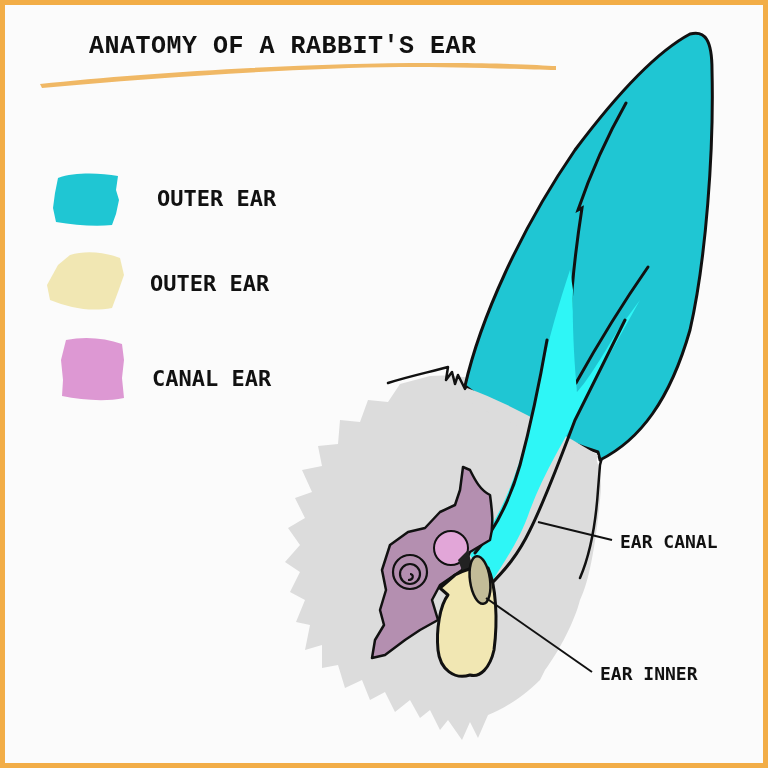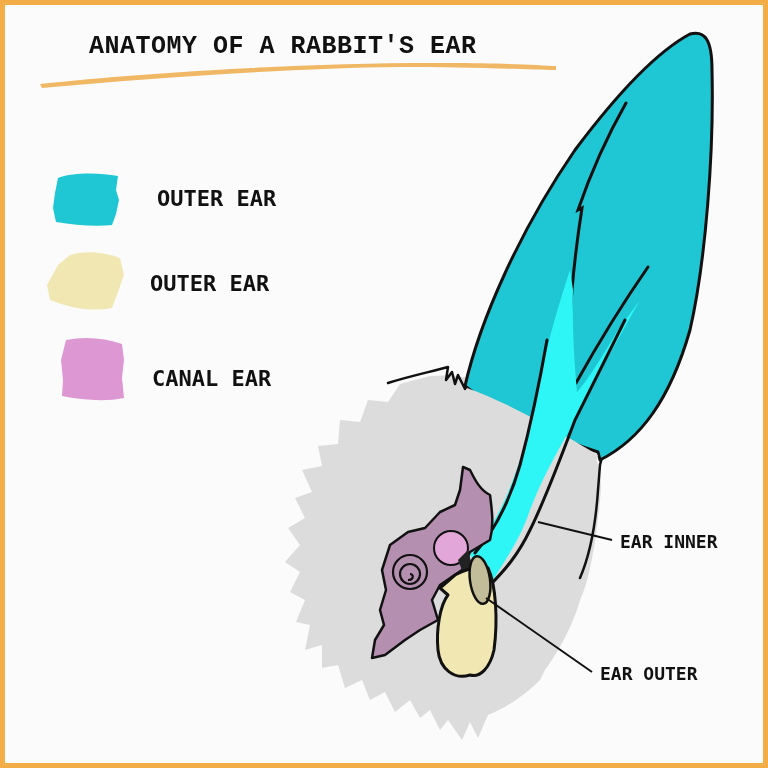--- a/index.html
+++ b/index.html
@@ -92,14 +92,14 @@
   <path d="M538,522 L612,540" stroke="#111" stroke-width="2" fill="none"></path>
   <path d="M486,598 L592,672" stroke="#111" stroke-width="2" fill="none"></path>
 </svg>
 
 <div class="title">ANATOMY OF A RABBIT'S EAR</div>
 
 <div class="legend-label" style="left:157px; top:186px;">OUTER EAR</div>
 <div class="legend-label" style="left:150px; top:271px;">OUTER EAR</div>
 <div class="legend-label" style="left:152px; top:366px;">CANAL EAR</div>
 
-<div class="callout-label" style="left:620px; top:531px;">EAR INNER</div>
-<div class="callout-label" style="left:600px; top:663px;">EAR OUTER</div>
+<div class="callout-label" style="left:620px; top:531px;">EAR CANAL</div>
+<div class="callout-label" style="left:600px; top:663px;">EAR INNER</div>
 
 </body></html>

